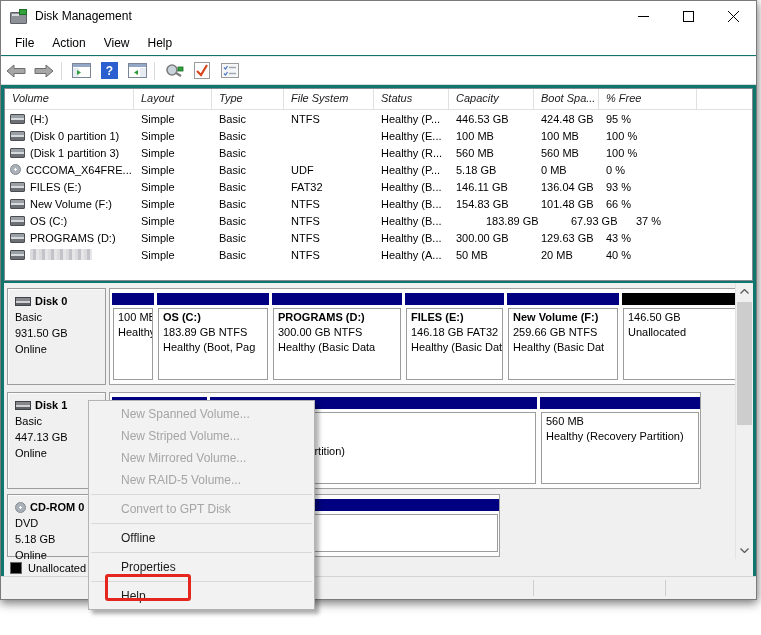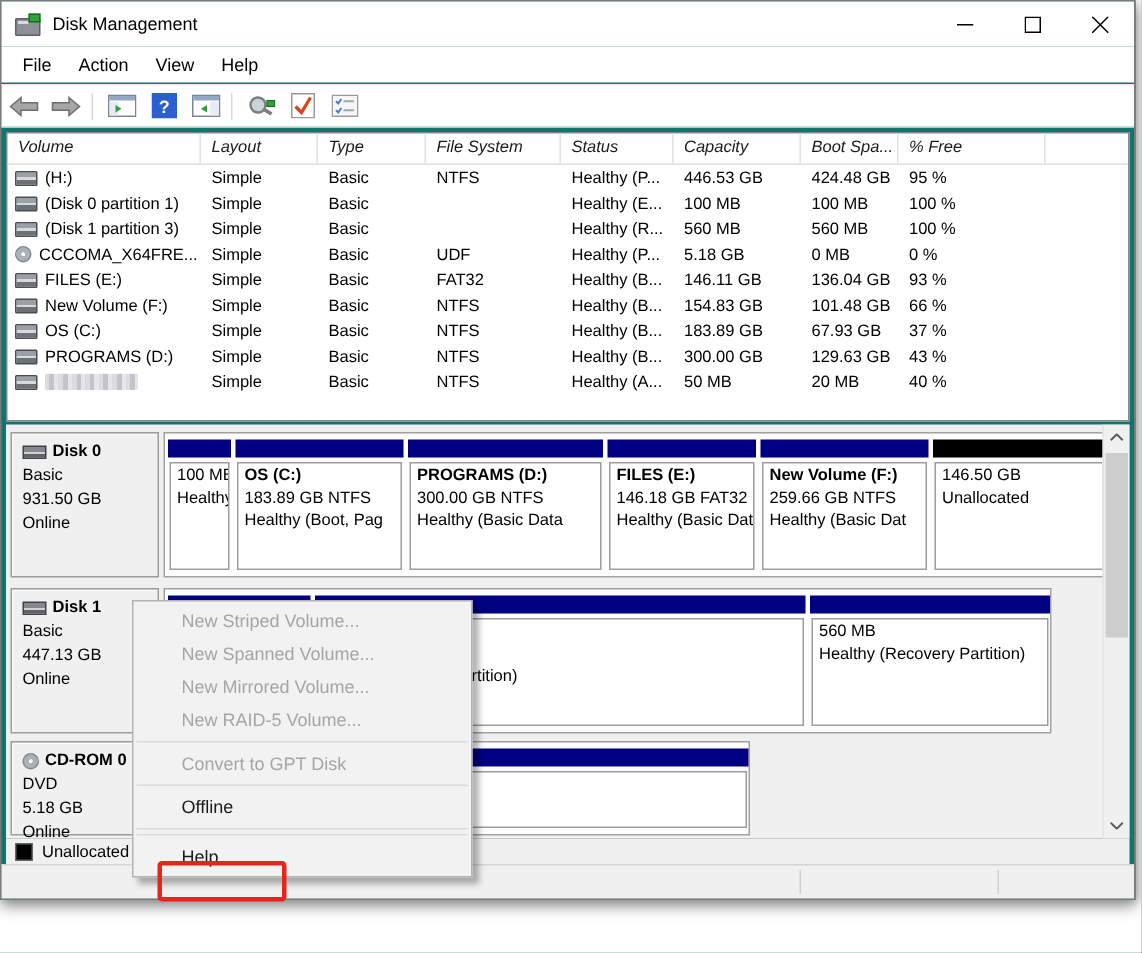--- a/index.html
+++ b/index.html
@@ -270,21 +270,21 @@
           </div>
           <div class="lv-row">
             <div class="cell vol-cell" style="width: 129px;">
               <span class="ic-drive"></span>
               <span>OS (C:)</span>
             </div>
             <div class="cell" style="width: 78px;">Simple</div>
             <div class="cell" style="width: 72px;">Basic</div>
             <div class="cell" style="width: 90px;">NTFS</div>
             <div class="cell" style="width: 75px;">Healthy (B...</div>
-            <div class="cell" style="width: 85px;">183.89 GB</div>
+            <div class="cell" style="width: 85px; margin-left: 30px;">183.89 GB</div>
             <div class="cell" style="width: 65px;">67.93 GB</div>
             <div class="cell" style="width: 98px;">37 %</div>
           </div>
           <div class="lv-row">
             <div class="cell vol-cell" style="width: 129px;">
               <span class="ic-drive"></span>
               <span>PROGRAMS (D:)</span>
             </div>
             <div class="cell" style="width: 78px;">Simple</div>
             <div class="cell" style="width: 72px;">Basic</div>
@@ -452,27 +452,28 @@
       <span>Unallocated</span>
     </div>
 
     <div class="statusbar">
       <div class="sb-div" style="left:532px"></div>
       <div class="sb-div" style="left:664px"></div>
     </div>
   </div>
 
   <div class="ctxmenu" id="ctxMenu">
+      <div class="mi disabled">New Spanned Volume...</div>
       <div class="mi disabled">New Striped Volume...</div>
-      <div class="mi disabled">New Spanned Volume...</div>
       <div class="mi disabled">New Mirrored Volume...</div>
       <div class="mi disabled">New RAID-5 Volume...</div>
       <div class="msep"></div>
       <div class="mi disabled">Convert to GPT Disk</div>
       <div class="msep"></div>
       <div class="mi">Offline</div>
       <div class="msep"></div>
+      <div class="mi">Properties</div>
       <div class="msep"></div>
       <div class="mi">Help</div>
     </div>
 
   <div class="red-box"></div>
 </div>
 
 </body></html>

